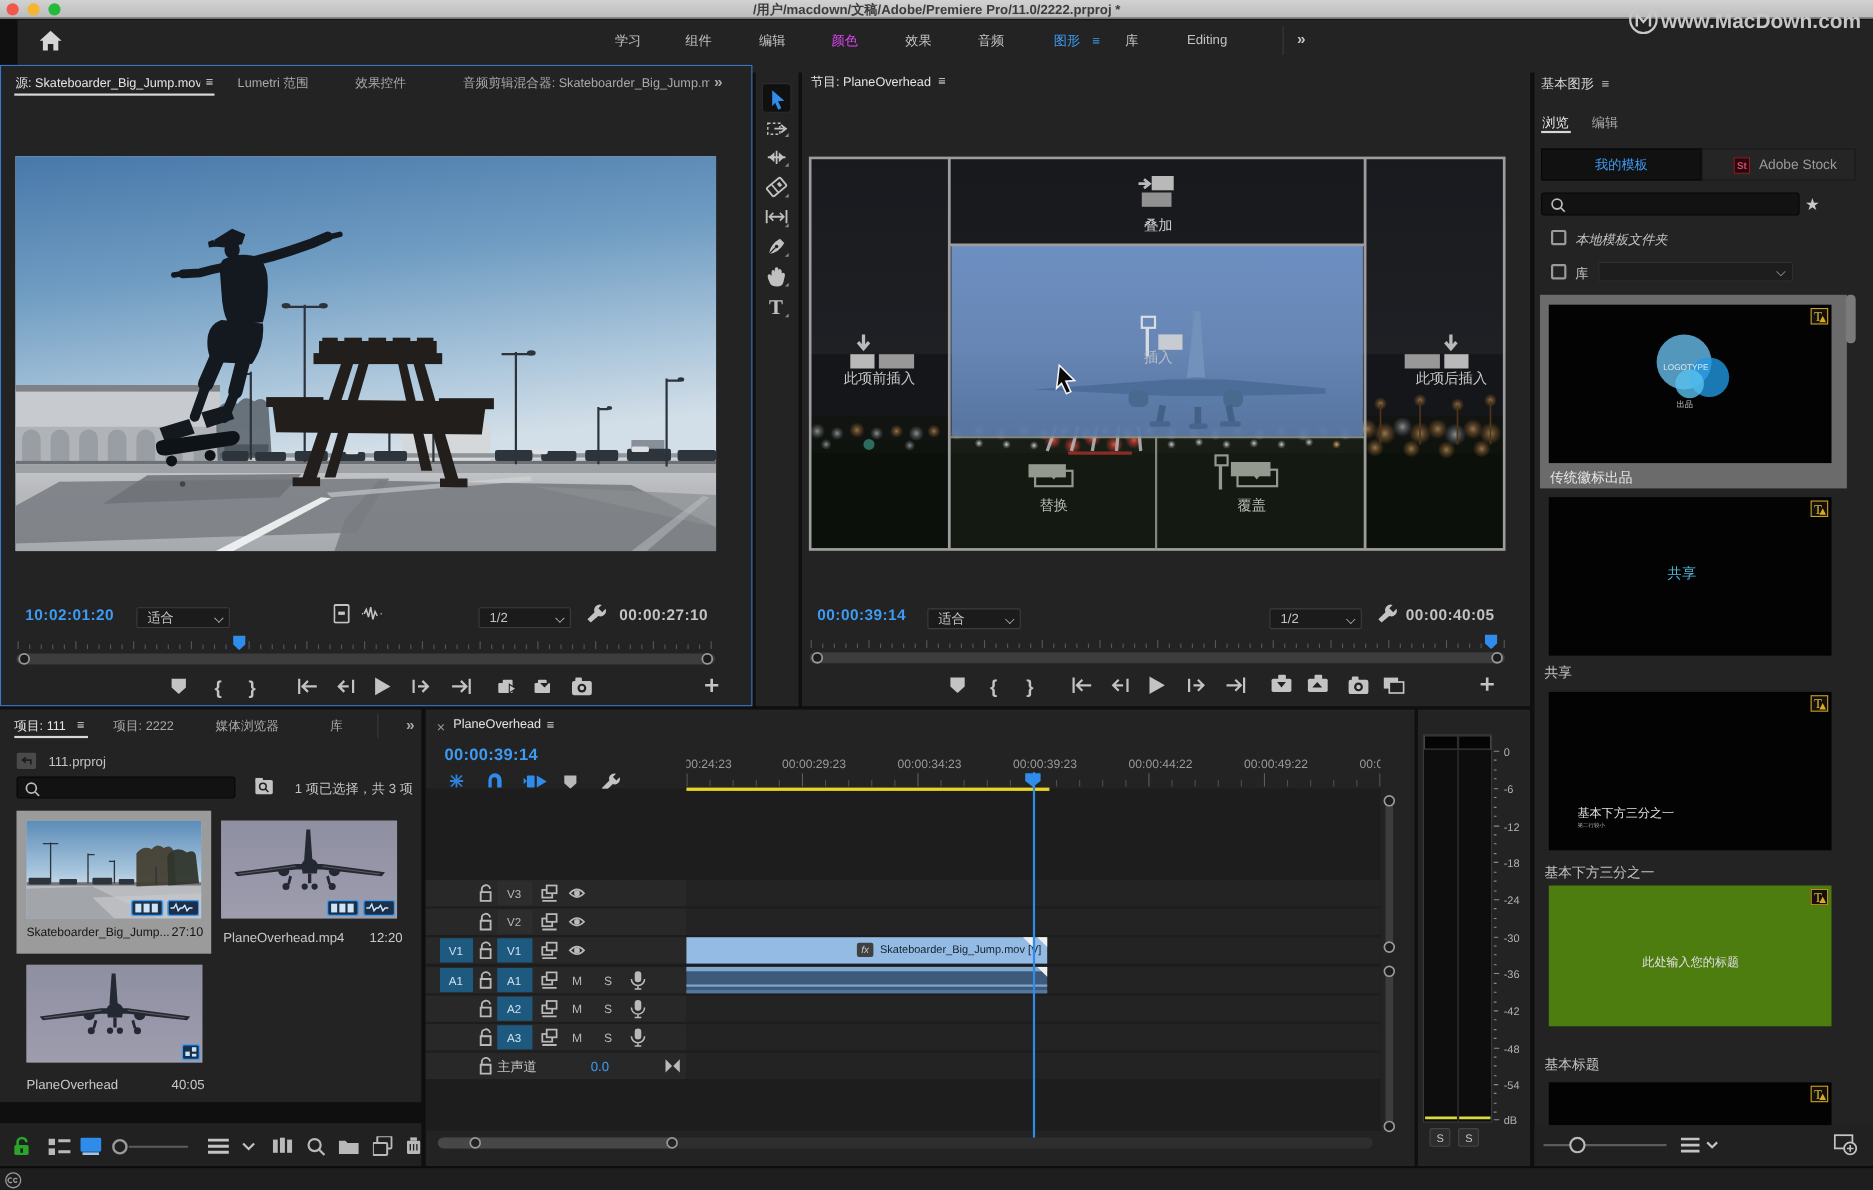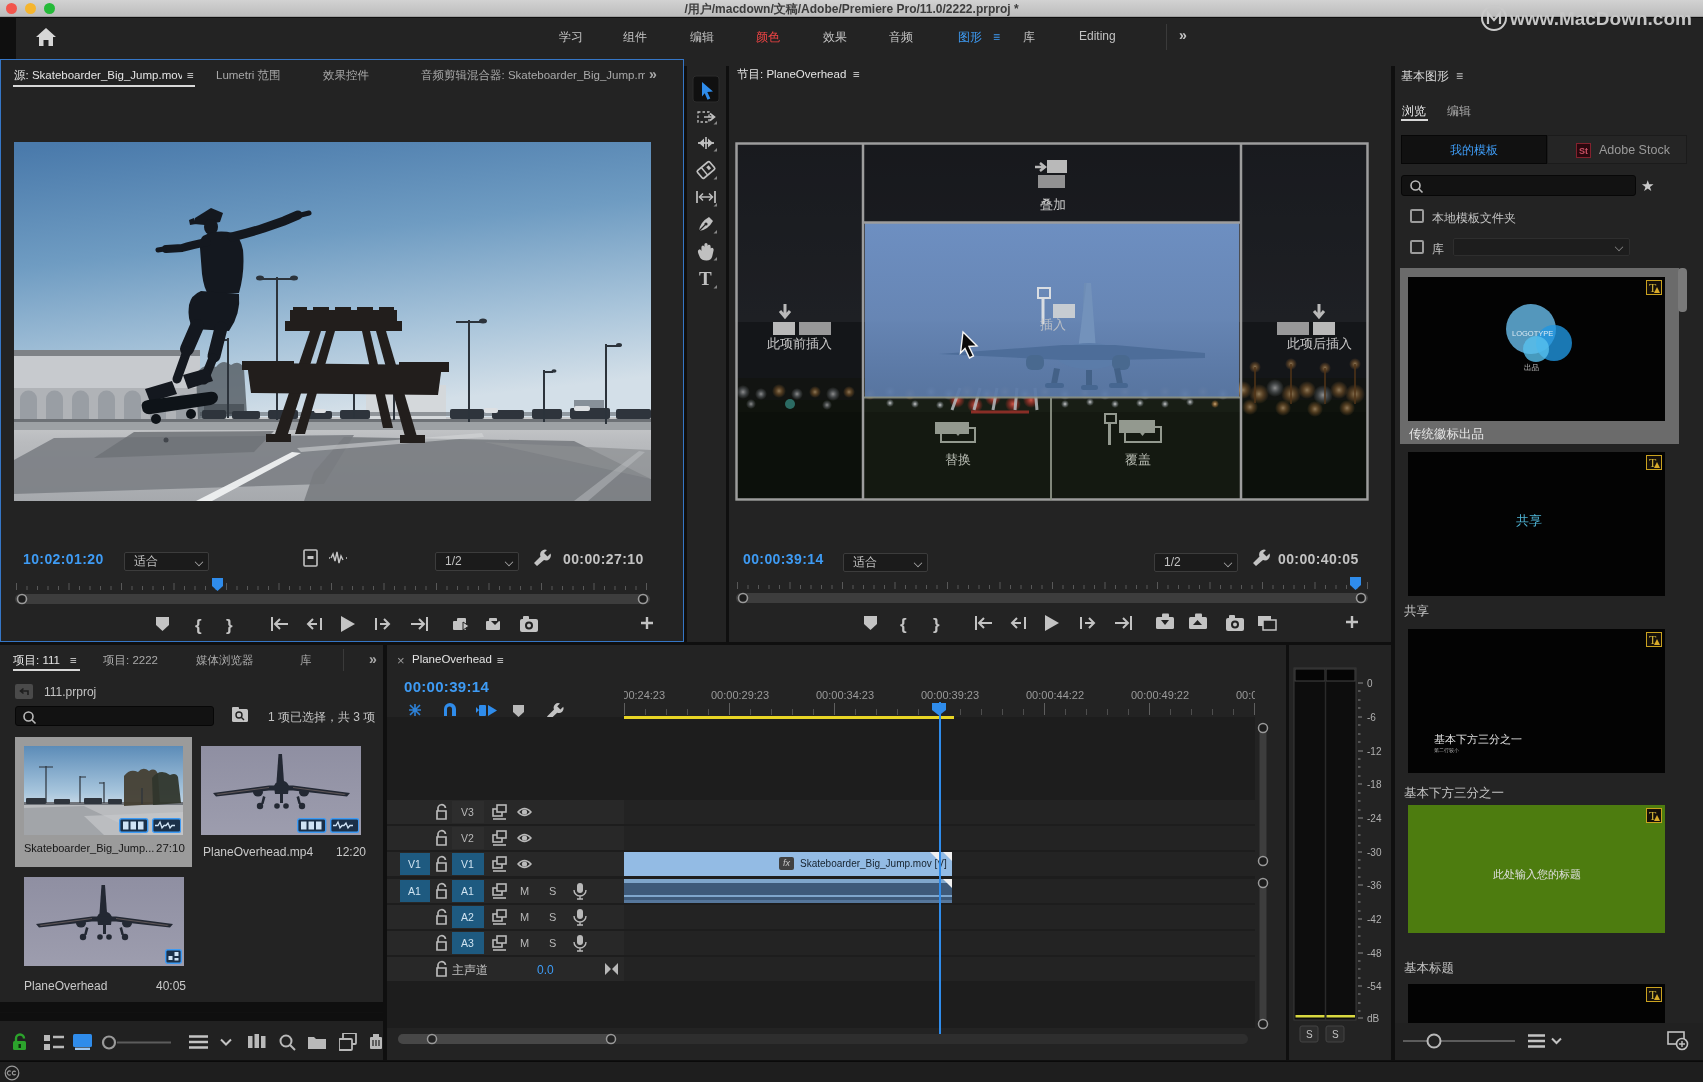--- a/index.html
+++ b/index.html
@@ -39,21 +39,21 @@
   </svg>
 </div>
 
 <div class="abs" id="menubar" style="left:0;top:18px;width:1703px;height:48px;background:#232323;margin-left:16px;">
   <svg class="abs" style="left:19px;top:8px;" width="22" height="22" viewBox="0 0 22 22">
     <path d="M11 2 L21 11 L18 11 L18 20 L13.5 20 L13.5 14 L8.5 14 L8.5 20 L4 20 L4 11 L1 11 Z" fill="#d6d6d6"></path>
   </svg>
   <div class="abs" style="left:543px;top:11px;font-size:12px;color:#c3c3c3;">学习</div>
   <div class="abs" style="left:607px;top:11px;font-size:12px;color:#c3c3c3;">组件</div>
   <div class="abs" style="left:674px;top:11px;font-size:12px;color:#c3c3c3;">编辑</div>
-  <div class="abs" style="left:740px;top:11px;font-size:12px;color:#ef4444;">颜色</div>
+  <div class="abs" style="left:740px;top:11px;font-size:12px;color:#d946ef;">颜色</div>
   <div class="abs" style="left:807px;top:11px;font-size:12px;color:#c3c3c3;">效果</div>
   <div class="abs" style="left:873px;top:11px;font-size:12px;color:#c3c3c3;">音频</div>
   <div class="abs" style="left:942px;top:11px;font-size:12px;color:#3e9bf4;">图形</div>
   <div class="abs" style="left:977px;top:12px;font-size:12px;color:#3e9bf4;">≡</div>
   <div class="abs" style="left:1007px;top:11px;font-size:12px;color:#c3c3c3;">库</div>
   <div class="abs" style="left:1063px;top:11px;font-size:12px;color:#c3c3c3;">Editing</div>
   <div class="abs" style="left:1150px;top:6px;width:1px;height:26px;background:#3a3a3a;"></div>
   <div class="abs" style="left:1163px;top:9px;font-size:14px;color:#c3c3c3;font-weight:bold;">»</div>
 </div>
 
@@ -566,21 +566,21 @@
 
   <div class="abs" style="left:6px;top:116px;width:235px;height:21px;background:#121212;border:1px solid #070707;border-radius:3px;">
     <svg class="abs" style="left:7px;top:3px;" width="15" height="15">
           <circle cx="6.5" cy="6.5" r="4.5" fill="none" stroke="#b9b9b9" stroke-width="1.6"></circle>
           <path d="M10 10 L13.5 13.5" stroke="#b9b9b9" stroke-width="1.6"></path>
         </svg>
   </div>
   <div class="abs" style="left:246px;top:118px;color:#c9c9c9;font-size:15px;">★</div>
 
   <div class="abs" style="left:15px;top:150px;width:14px;height:14px;border:2px solid #9b9b9b;border-radius:2px;"></div>
-  <div class="abs" style="left:37px;top:151px;font-size:12px;color:#c3c3c3;">本地模板文件夹</div>
+  <div class="abs" style="left:37px;top:151px;font-size:12px;color:#c3c3c3;font-style:italic;">本地模板文件夹</div>
   <div class="abs" style="left:15px;top:181px;width:14px;height:14px;border:2px solid #9b9b9b;border-radius:2px;"></div>
   <div class="abs" style="left:37px;top:182px;font-size:12px;color:#c3c3c3;">库</div>
   <div class="abs" style="left:58px;top:179px;width:177px;height:18px;background:#1d1d1d;border:1px solid #2e2e2e;border-radius:2px;">
     <span class="chevron" style="position:absolute;right:6px;top:4px;border-color:#8a8a8a;"></span>
   </div>
 
   <div class="abs" style="left:5px;top:209px;width:279px;height:176px;background:#6b6b6b;">
     <div class="abs" style="left:8px;top:9px;width:257px;height:144px;background:#030303;">
       <svg width="257" height="144">
         <circle cx="123" cy="52" r="25" fill="#63b2dd" opacity="0.85"></circle>

